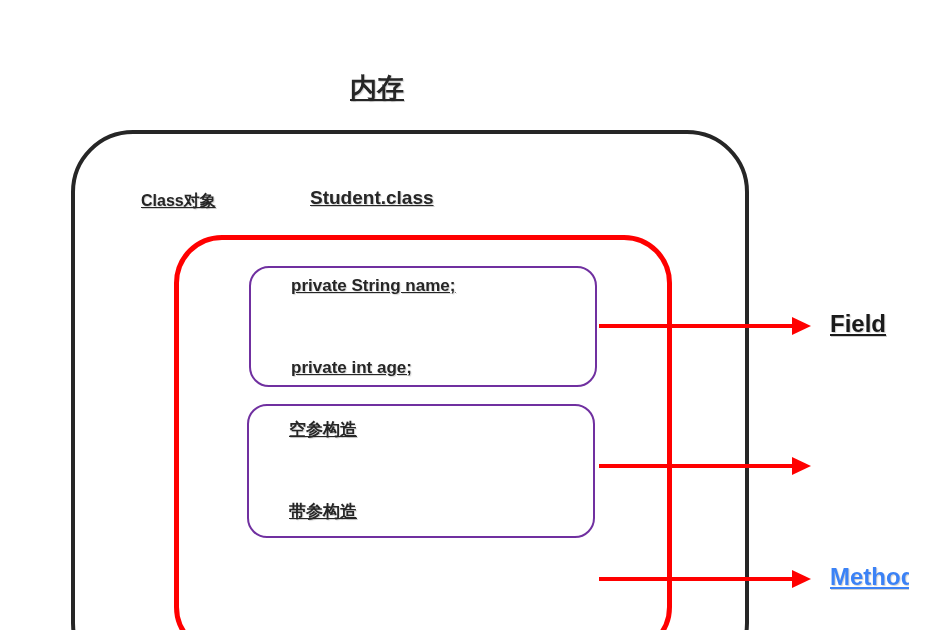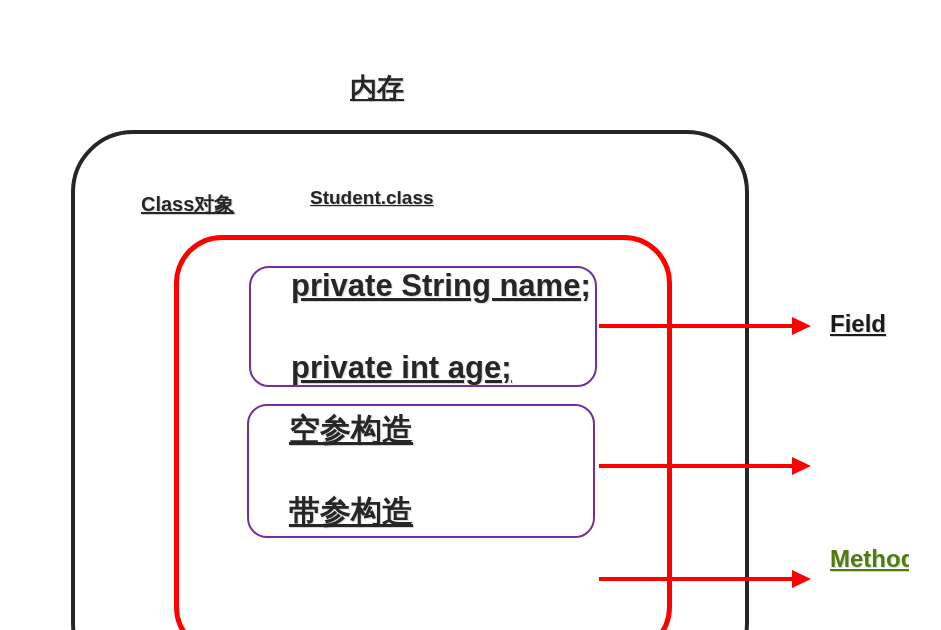--- a/index.html
+++ b/index.html
@@ -28,21 +28,21 @@
   .outer-rect {
     left: 7px; top: 66px;
     width: 678px; height: 555px;
     border: 4px solid #262626;
     border-radius: 62px;
     background: transparent;
   }
 
   .class-object-label {
     left: 77px; top: 127px;
-    font-size: 20px;
+    font-size: 16px;
     font-weight: 700;
     color: #262626;
     text-shadow: 1px 1px 1px rgba(120,120,120,0.35);
   }
   .student-class-label {
     left: 246px; top: 123px;
     font-size: 19px;
     font-weight: 700;
     color: #262626;
     text-shadow: 1px 1px 1px rgba(120,120,120,0.35);
@@ -60,21 +60,21 @@
     border: 2px solid #7030a0;
     border-radius: 20px;
     background: #ffffff;
     display: flex;
     flex-direction: column;
     justify-content: center;
     row-gap: 18px;
     padding-left: 24px;
   }
   .member-box .line {
-    font-size: 31px;
+    font-size: 17px;
     font-weight: 700;
     line-height: 32px;
     color: #262626;
     text-shadow: 1px 1px 1px rgba(120,120,120,0.3);
     white-space: nowrap;
   }
   .box-fields { left: 185px; top: 202px; width: 348px; height: 121px; }
   .box-constructors { left: 183px; top: 340px; width: 348px; height: 134px; }
   .box-methods { left: 183px; top: 482px; width: 348px; height: 68px; padding-left: 28px; }
 
@@ -99,21 +99,21 @@
   .arrow3-head { top: 506px; }
 
   .side-label {
     font-size: 24px;
     font-weight: 700;
     white-space: nowrap;
     text-shadow: 1px 1px 1px rgba(120,120,120,0.35);
   }
   .label-field { left: 766px; top: 246px; color: #1a1a1a; }
   .label-constructor { left: 766px; top: 387px; color: #4e5651; }
-  .label-method { left: 766px; top: 481px; color: #4d7c0f; }
+  .label-method { left: 766px; top: 499px; color: #3b82f6; }
 </style>
 </head>
 <body>
 
 <div class="canvas">
 
   <div class="abs title">内存</div>
 
   <div class="abs outer-rect"></div>
 

